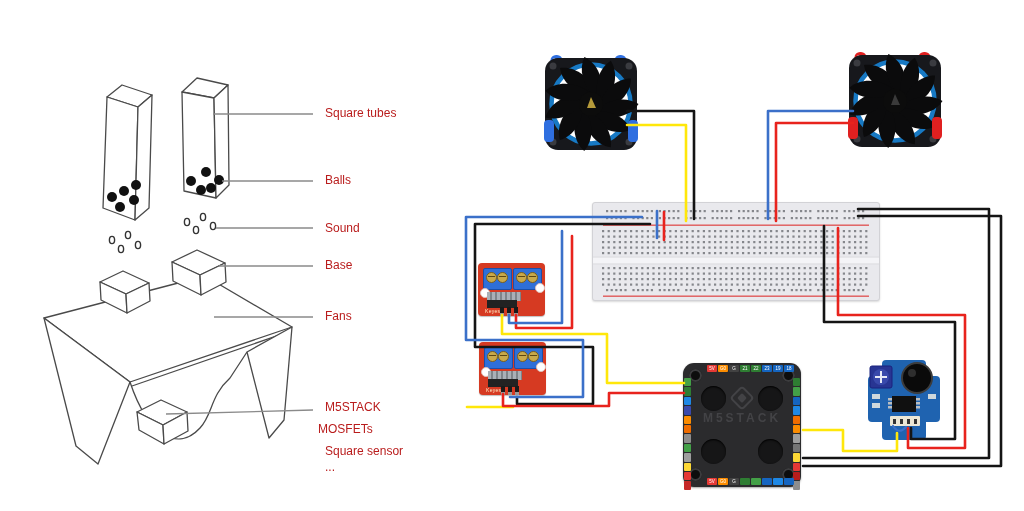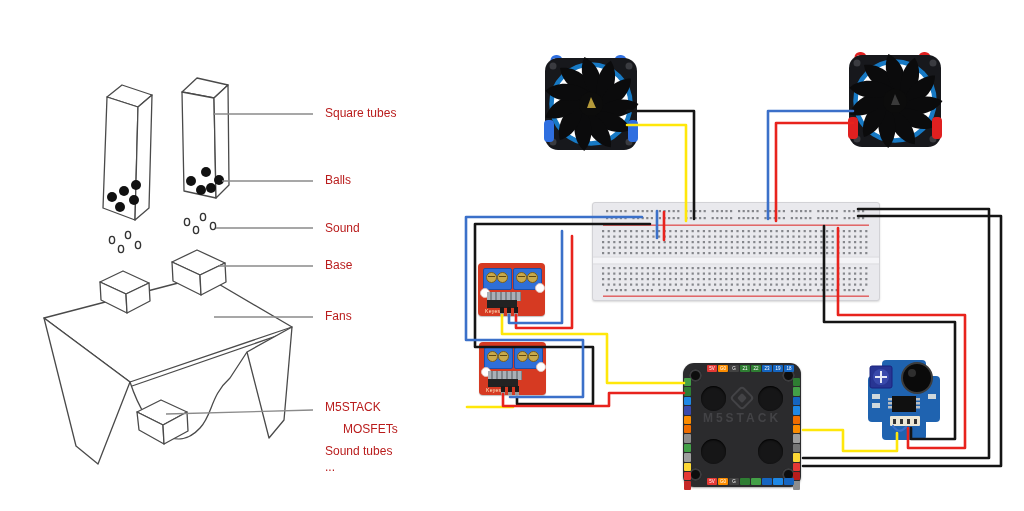--- a/index.html
+++ b/index.html
@@ -120,22 +120,22 @@
       <line x1="166" y1="414" x2="313" y2="410"></line>
     </g>
   </svg>
 
   <div class="label" style="left:325px;top:104px">Square tubes</div>
   <div class="label" style="left:325px;top:171px">Balls</div>
   <div class="label" style="left:325px;top:219px">Sound</div>
   <div class="label" style="left:325px;top:256px">Base</div>
   <div class="label" style="left:325px;top:307px">Fans</div>
   <div class="label" style="left:325px;top:398px">M5STACK</div>
-  <div class="label" style="left:343px;top:420px">MOSFETs</div>
-  <div class="label" style="left:325px;top:442px">Sound tubes</div>
+  <div class="label" style="left:318px;top:420px">MOSFETs</div>
+  <div class="label" style="left:325px;top:442px">Square sensor</div>
   <div class="label" style="left:325px;top:458px">...</div>
 
   <div class="abs" id="breadboard">
     <svg id="bb-holes" width="286" height="97">
         <rect x="13" y="7" width="2.2" height="2.2" fill="#85878c"></rect>
         <rect x="17.6" y="7" width="2.2" height="2.2" fill="#85878c"></rect>
         <rect x="22.2" y="7" width="2.2" height="2.2" fill="#85878c"></rect>
         <rect x="26.799999999999997" y="7" width="2.2" height="2.2" fill="#85878c"></rect>
         <rect x="31.4" y="7" width="2.2" height="2.2" fill="#85878c"></rect>
         <rect x="39.4" y="7" width="2.2" height="2.2" fill="#85878c"></rect>

